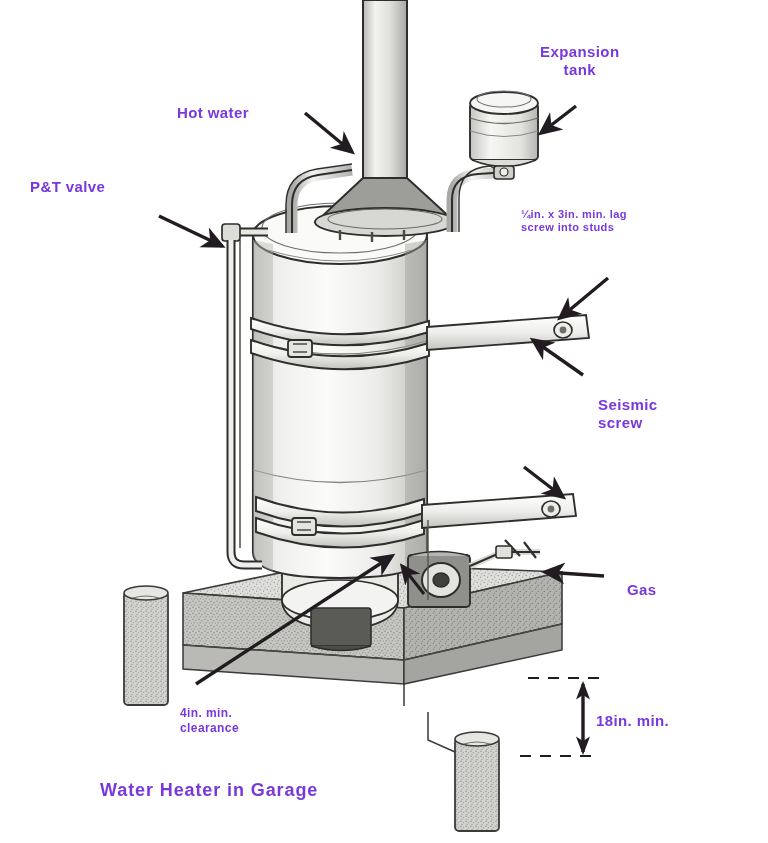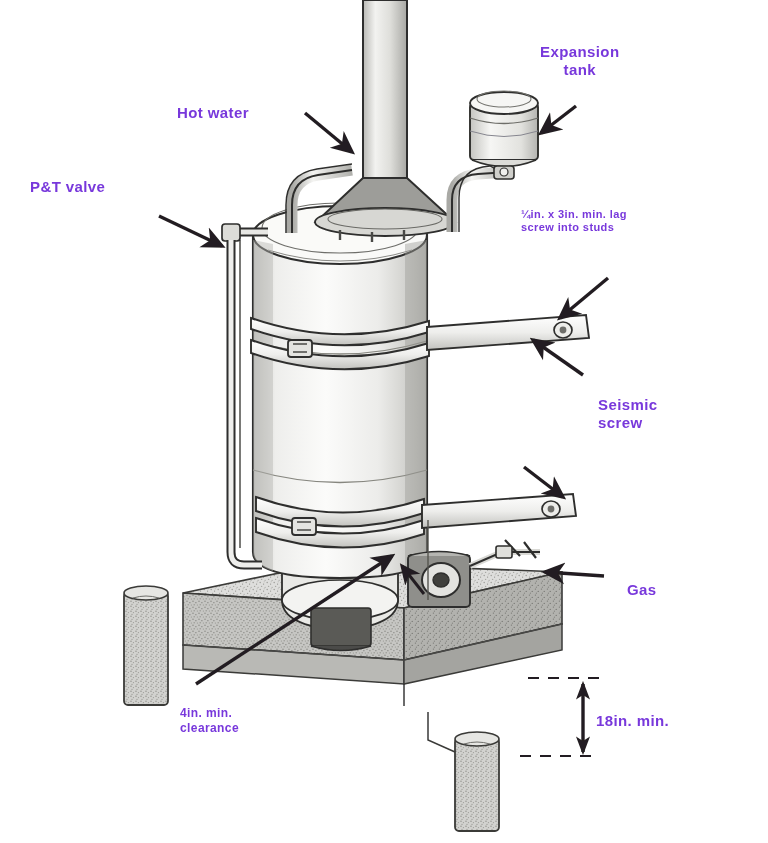--- a/index.html
+++ b/index.html
@@ -302,14 +302,15 @@
   <div class="label lbl-seismic">Seismic
 screw</div>
 
   <div class="label lbl-gas">Gas</div>
 
   <div class="label lbl-clearance">4in. min.
 clearance</div>
 
   <div class="label lbl-18in">18in. min.</div>
 
+  <div class="label caption lbl-caption">Water Heater in Garage</div>
 
 </div>
 
 </body></html>

